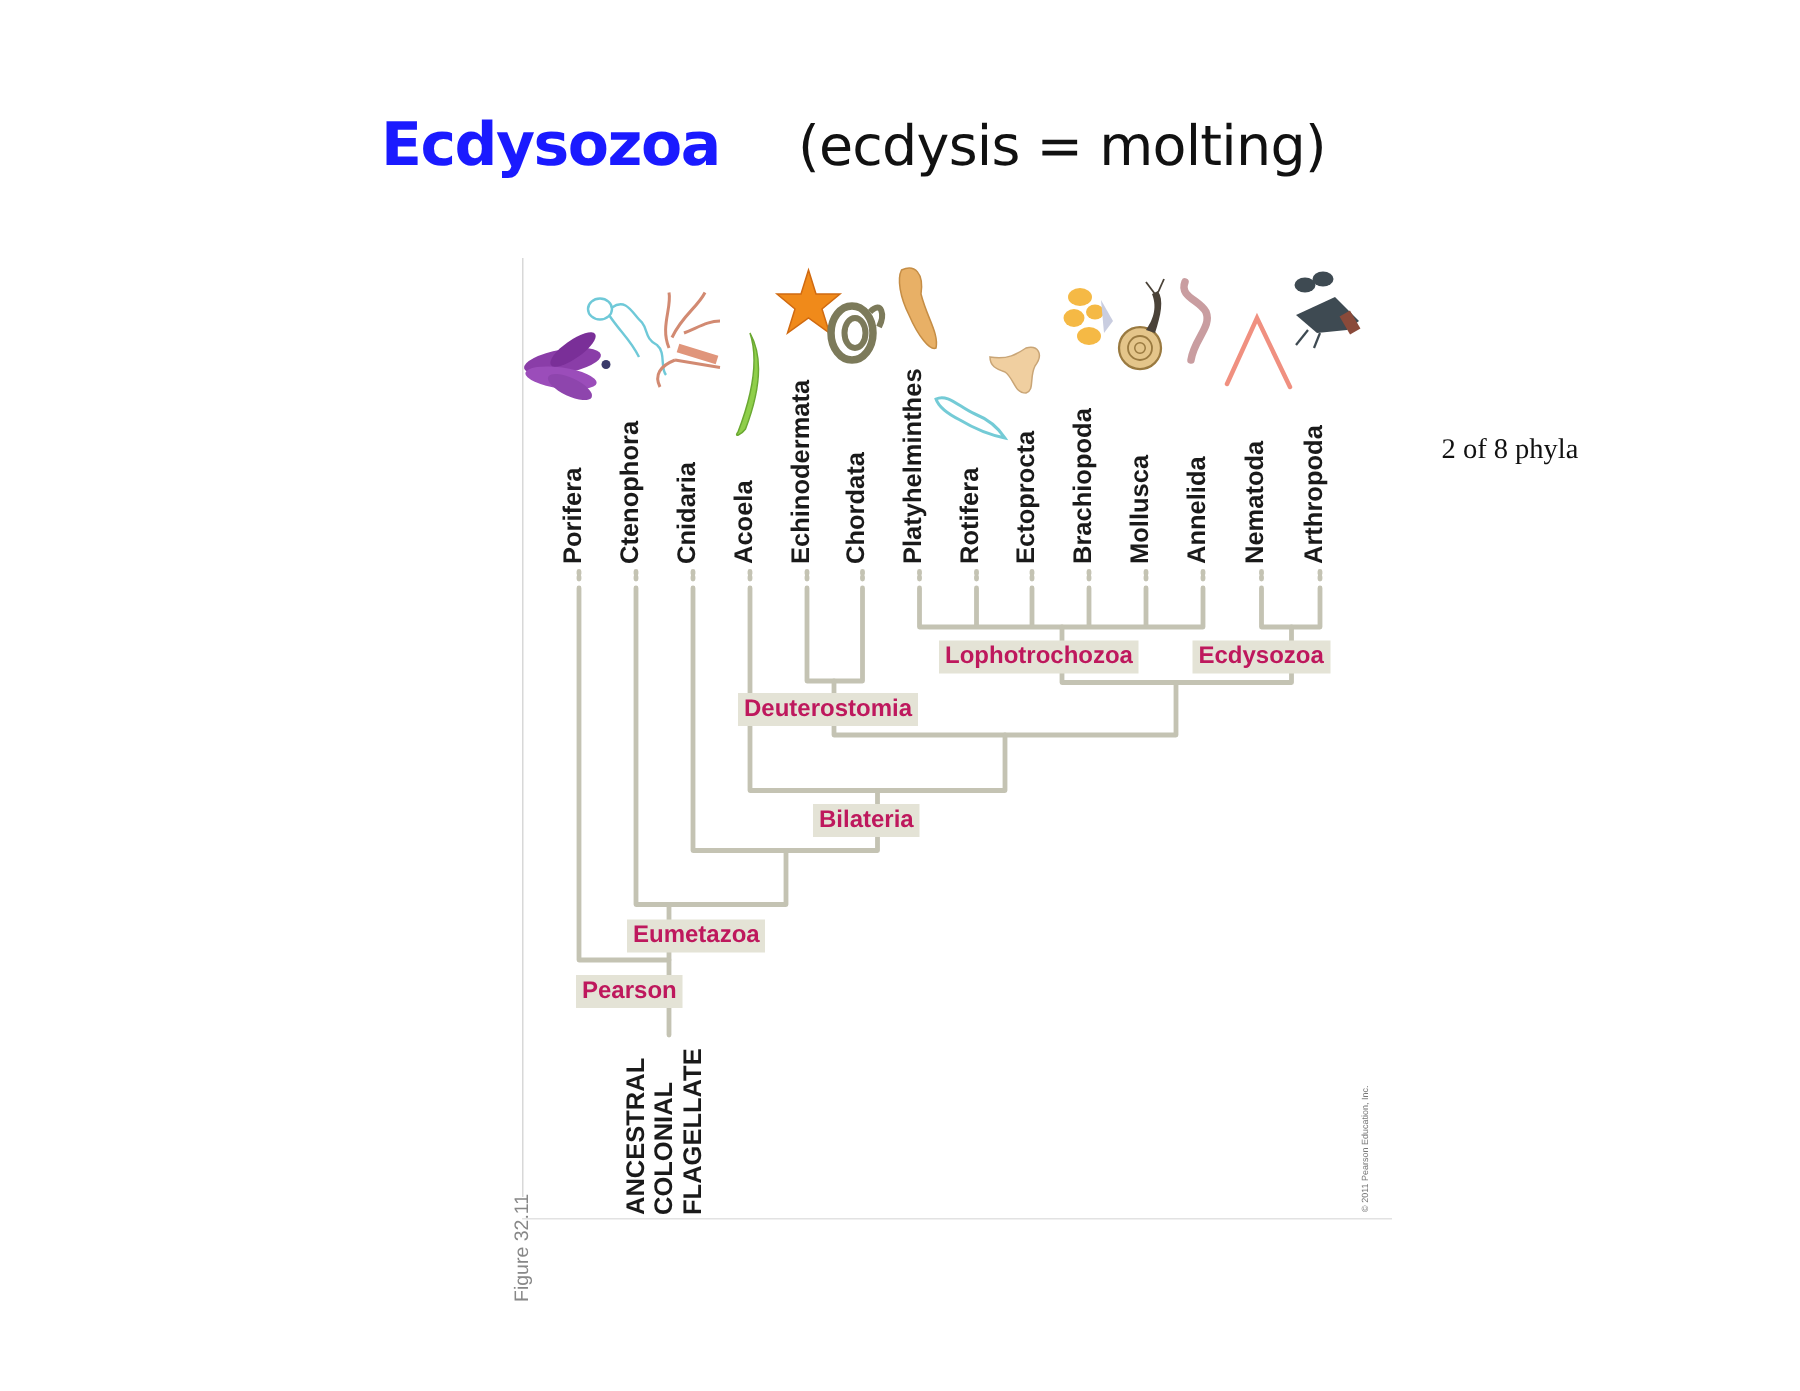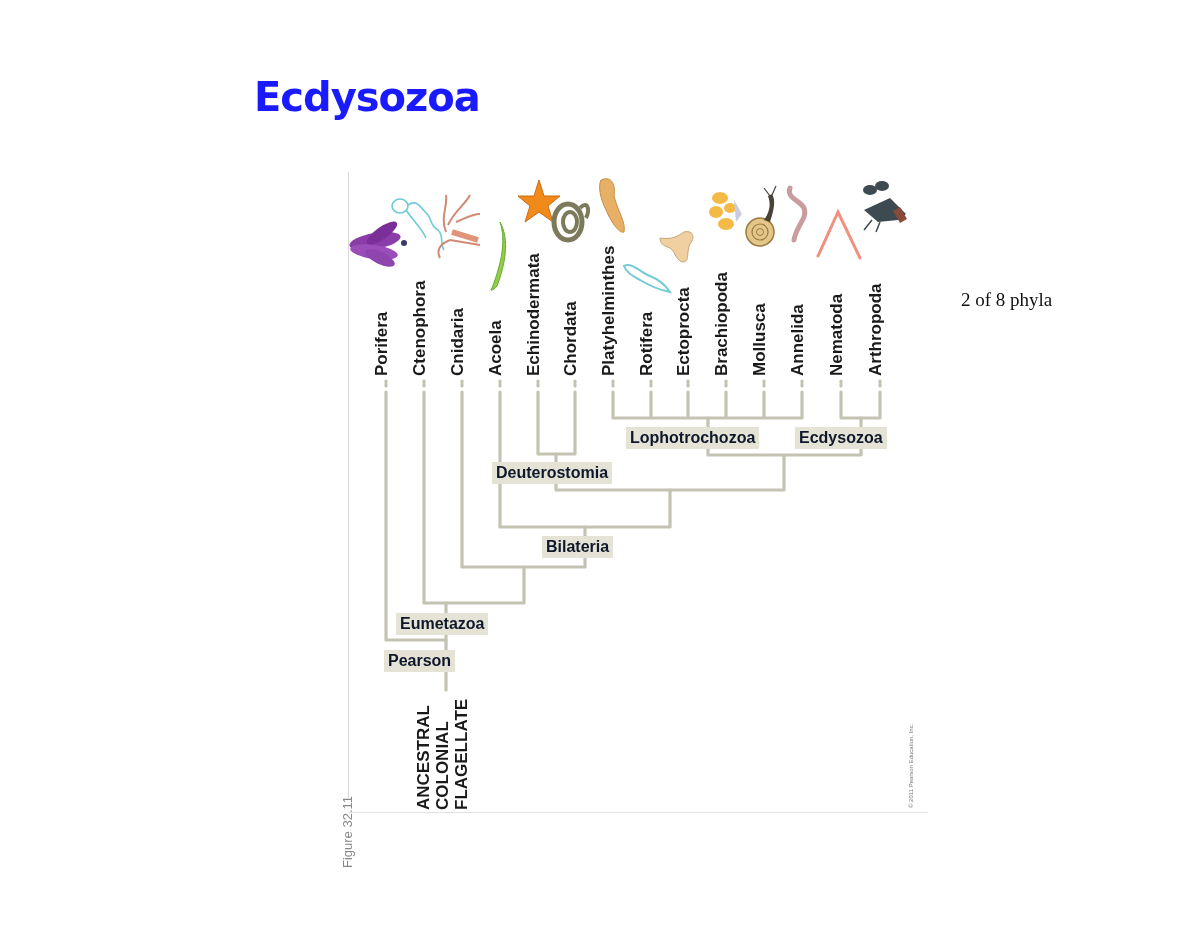--- a/index.html
+++ b/index.html
@@ -5,30 +5,31 @@
   html, body { margin: 0; padding: 0; background: #ffffff; }
   body { width: 1200px; height: 927px; position: relative; overflow: hidden; font-family: "Liberation Sans", sans-serif; }
   .slide-title { position: absolute; top: 74px; left: 0; width: 1200px; height: 60px; }
   .title-main { position: absolute; left: 254px; top: 0; font-family: "DejaVu Sans", sans-serif; font-weight: bold; font-size: 40px; color: #1a1aff; letter-spacing: -1px; }
   .title-sub { position: absolute; left: 532px; top: 2px; font-family: "DejaVu Sans", sans-serif; font-size: 37px; color: #111; letter-spacing: -0.5px; }
   .side-note { position: absolute; left: 961px; top: 289px; font-family: Liberation Serif, serif; font-size: 19px; color: #111; }
   .frame-left { position: absolute; left: 348px; top: 172px; width: 1px; height: 626px; background: #d8d8d8; }
   .frame-bottom { position: absolute; left: 348px; top: 812px; width: 580px; height: 1px; background: #e2e2e2; }
   .tree { position: absolute; left: 0; top: 0; }
   .taxon { position: absolute; font-family: "Liberation Sans", sans-serif; font-weight: bold; font-size: 17px; color: #1a1a1a; white-space: nowrap; transform-origin: left top; transform: rotate(-90deg); }
-  .clade { position: absolute; font-family: "Liberation Sans", sans-serif; font-weight: bold; font-size: 16px; color: #0f172a; background: #e4e3d6; padding: 1px 4px; white-space: nowrap; line-height: 20px; }
+  .clade { position: absolute; font-family: "Liberation Sans", sans-serif; font-weight: bold; font-size: 16px; color: #be185d; background: #e4e3d6; padding: 1px 4px; white-space: nowrap; line-height: 20px; }
   .anc { position: absolute; font-family: "Liberation Sans", sans-serif; font-weight: bold; font-size: 17px; color: #1a1a1a; white-space: pre; transform-origin: left top; transform: rotate(-90deg); line-height: 19px; }
   .fig-label { position: absolute; font-family: "Liberation Sans", sans-serif; font-size: 13px; color: #888; white-space: nowrap; transform-origin: left top; transform: rotate(-90deg); }
   .copyright { position: absolute; font-family: "Liberation Sans", sans-serif; font-size: 6px; color: #777; white-space: nowrap; transform-origin: left top; transform: rotate(-90deg); }
 </style>
 </head>
 <body>
 
 <div class="slide-title">
   <span class="title-main">Ecdysozoa</span>
+  <span class="title-sub">(ecdysis = molting)</span>
 </div>
 
 <div class="side-note">2 of 8 phyla</div>
 
 <div class="frame-left"></div>
 <div class="frame-bottom"></div>
 
 <svg class="tree" width="1200" height="927" viewBox="0 0 1200 927">
   <g fill="none" stroke="#c4c3b3" stroke-width="3.2" stroke-linejoin="round" stroke-linecap="round">
 
@@ -169,21 +170,21 @@
 <div class="taxon" style="left:712px; top:376px;">Brachiopoda</div>
 <div class="taxon" style="left:750px; top:376px;">Mollusca</div>
 <div class="taxon" style="left:788px; top:376px;">Annelida</div>
 <div class="taxon" style="left:827px; top:376px;">Nematoda</div>
 <div class="taxon" style="left:866px; top:376px;">Arthropoda</div>
 
 <div class="clade" style="left:626px; top:427px;">Lophotrochozoa</div>
 <div class="clade" style="left:795px; top:427px;">Ecdysozoa</div>
 <div class="clade" style="left:492px; top:462px;">Deuterostomia</div>
 <div class="clade" style="left:542px; top:536px;">Bilateria</div>
-<div class="clade" style="left:396px; top:613px;">Eumetazoa</div>
+<div class="clade" style="left:418px; top:613px;">Eumetazoa</div>
 <div class="clade" style="left:384px; top:650px;">Pearson</div>
 
 <div class="anc" style="left:414px; top:810px;">ANCESTRAL
 COLONIAL
 FLAGELLATE</div>
 
 <div class="fig-label" style="left:340px; top:868px;">Figure 32.11</div>
 <div class="copyright" style="left:908px; top:808px;">© 2011 Pearson Education, Inc.</div>
 
 </body></html>

